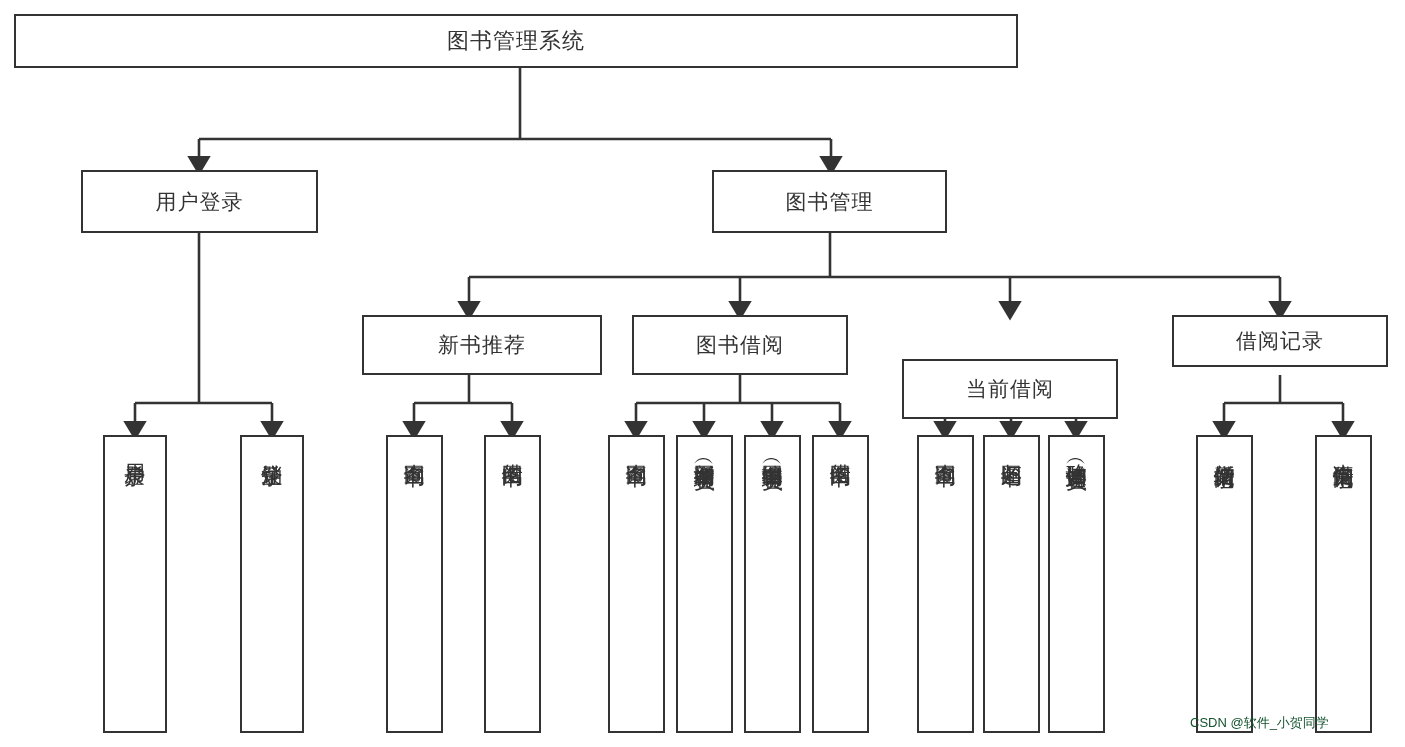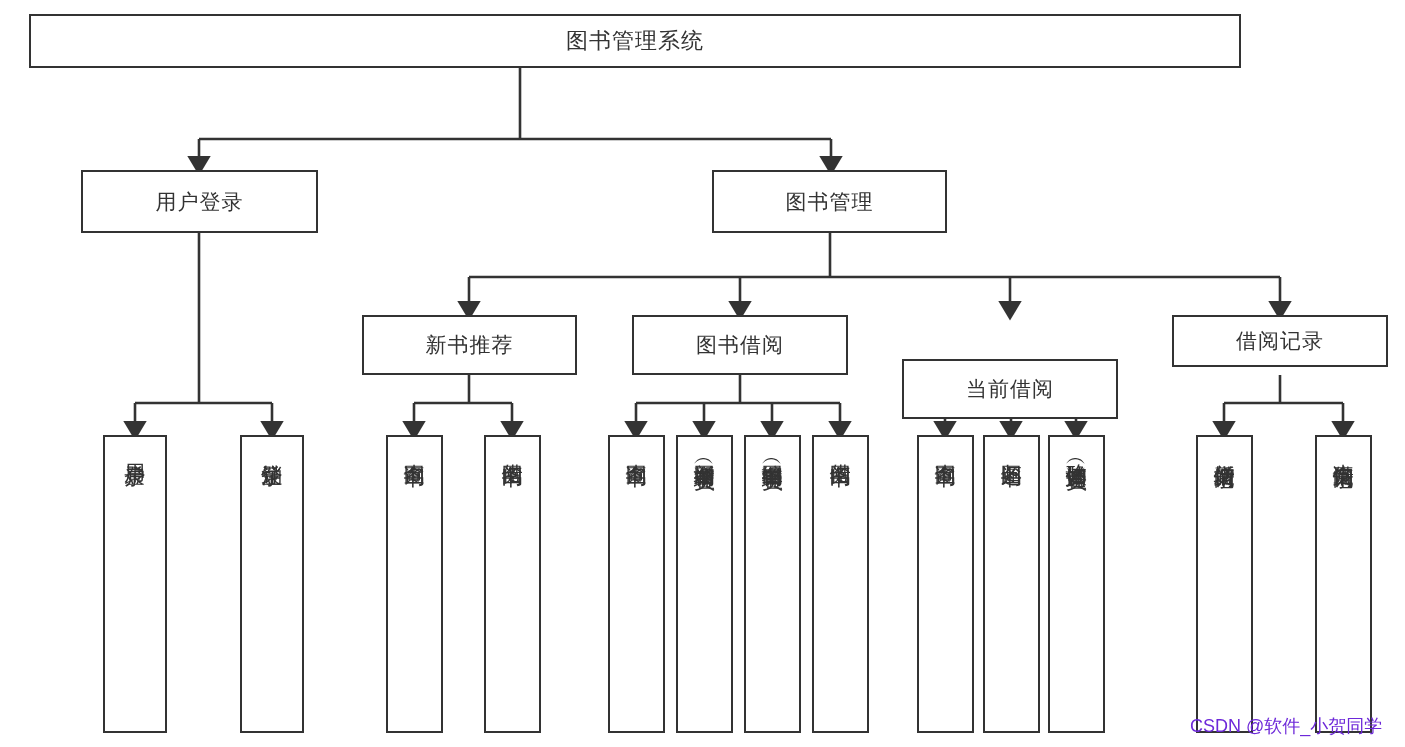--- a/index.html
+++ b/index.html
@@ -53,22 +53,22 @@
     font-size: 21px;
     line-height: 1.32;
     letter-spacing: 1px;
     white-space: nowrap;
     color: #333333;
   }
   .watermark {
     position: absolute;
     left: 1190px;
     top: 714px;
-    font-size: 18px;
-    color: #6d28d9;
+    font-size: 13px;
+    color: #14532d;
     white-space: nowrap;
     z-index: 5;
   }
 </style>
 </head>
 <body>
 
 <div id="diagram-root">
 
   <svg id="connector-layer" viewBox="0 0 1405 747" xmlns="http://www.w3.org/2000/svg">
@@ -114,32 +114,32 @@
       <path d="M1011,403 L1011,425" marker-end="url(#arrow)"></path>
       <path d="M1076,403 L1076,425" marker-end="url(#arrow)"></path>
 
       <path d="M1280,375 L1280,403"></path>
       <path d="M1224,403 L1343,403"></path>
       <path d="M1224,403 L1224,425" marker-end="url(#arrow)"></path>
       <path d="M1343,403 L1343,425" marker-end="url(#arrow)"></path>
     </g>
   </svg>
 
-  <div class="node root horizontal" style="left:29px; top:14px; width:1212px; height:54px;">
+  <div class="node root horizontal" style="left:14px; top:14px; width:1004px; height:54px;">
     <span>图书管理系统</span>
   </div>
 
   <div class="node horizontal" style="left:81px; top:170px; width:237px; height:63px;">
     <span>用户登录</span>
   </div>
   <div class="node horizontal" style="left:712px; top:170px; width:235px; height:63px;">
     <span>图书管理</span>
   </div>
 
-  <div class="node horizontal" style="left:362px; top:315px; width:215px; height:60px;">
+  <div class="node horizontal" style="left:362px; top:315px; width:240px; height:60px;">
     <span>新书推荐</span>
   </div>
   <div class="node horizontal" style="left:632px; top:315px; width:216px; height:60px;">
     <span>图书借阅</span>
   </div>
   <div class="node horizontal" style="left:902px; top:315px; width:216px; height:60px;margin-top:44px;">
     <span>当前借阅</span>
   </div>
   <div class="node horizontal" style="left:1172px; top:315px; width:216px; height:52px;">
     <span>借阅记录</span>

